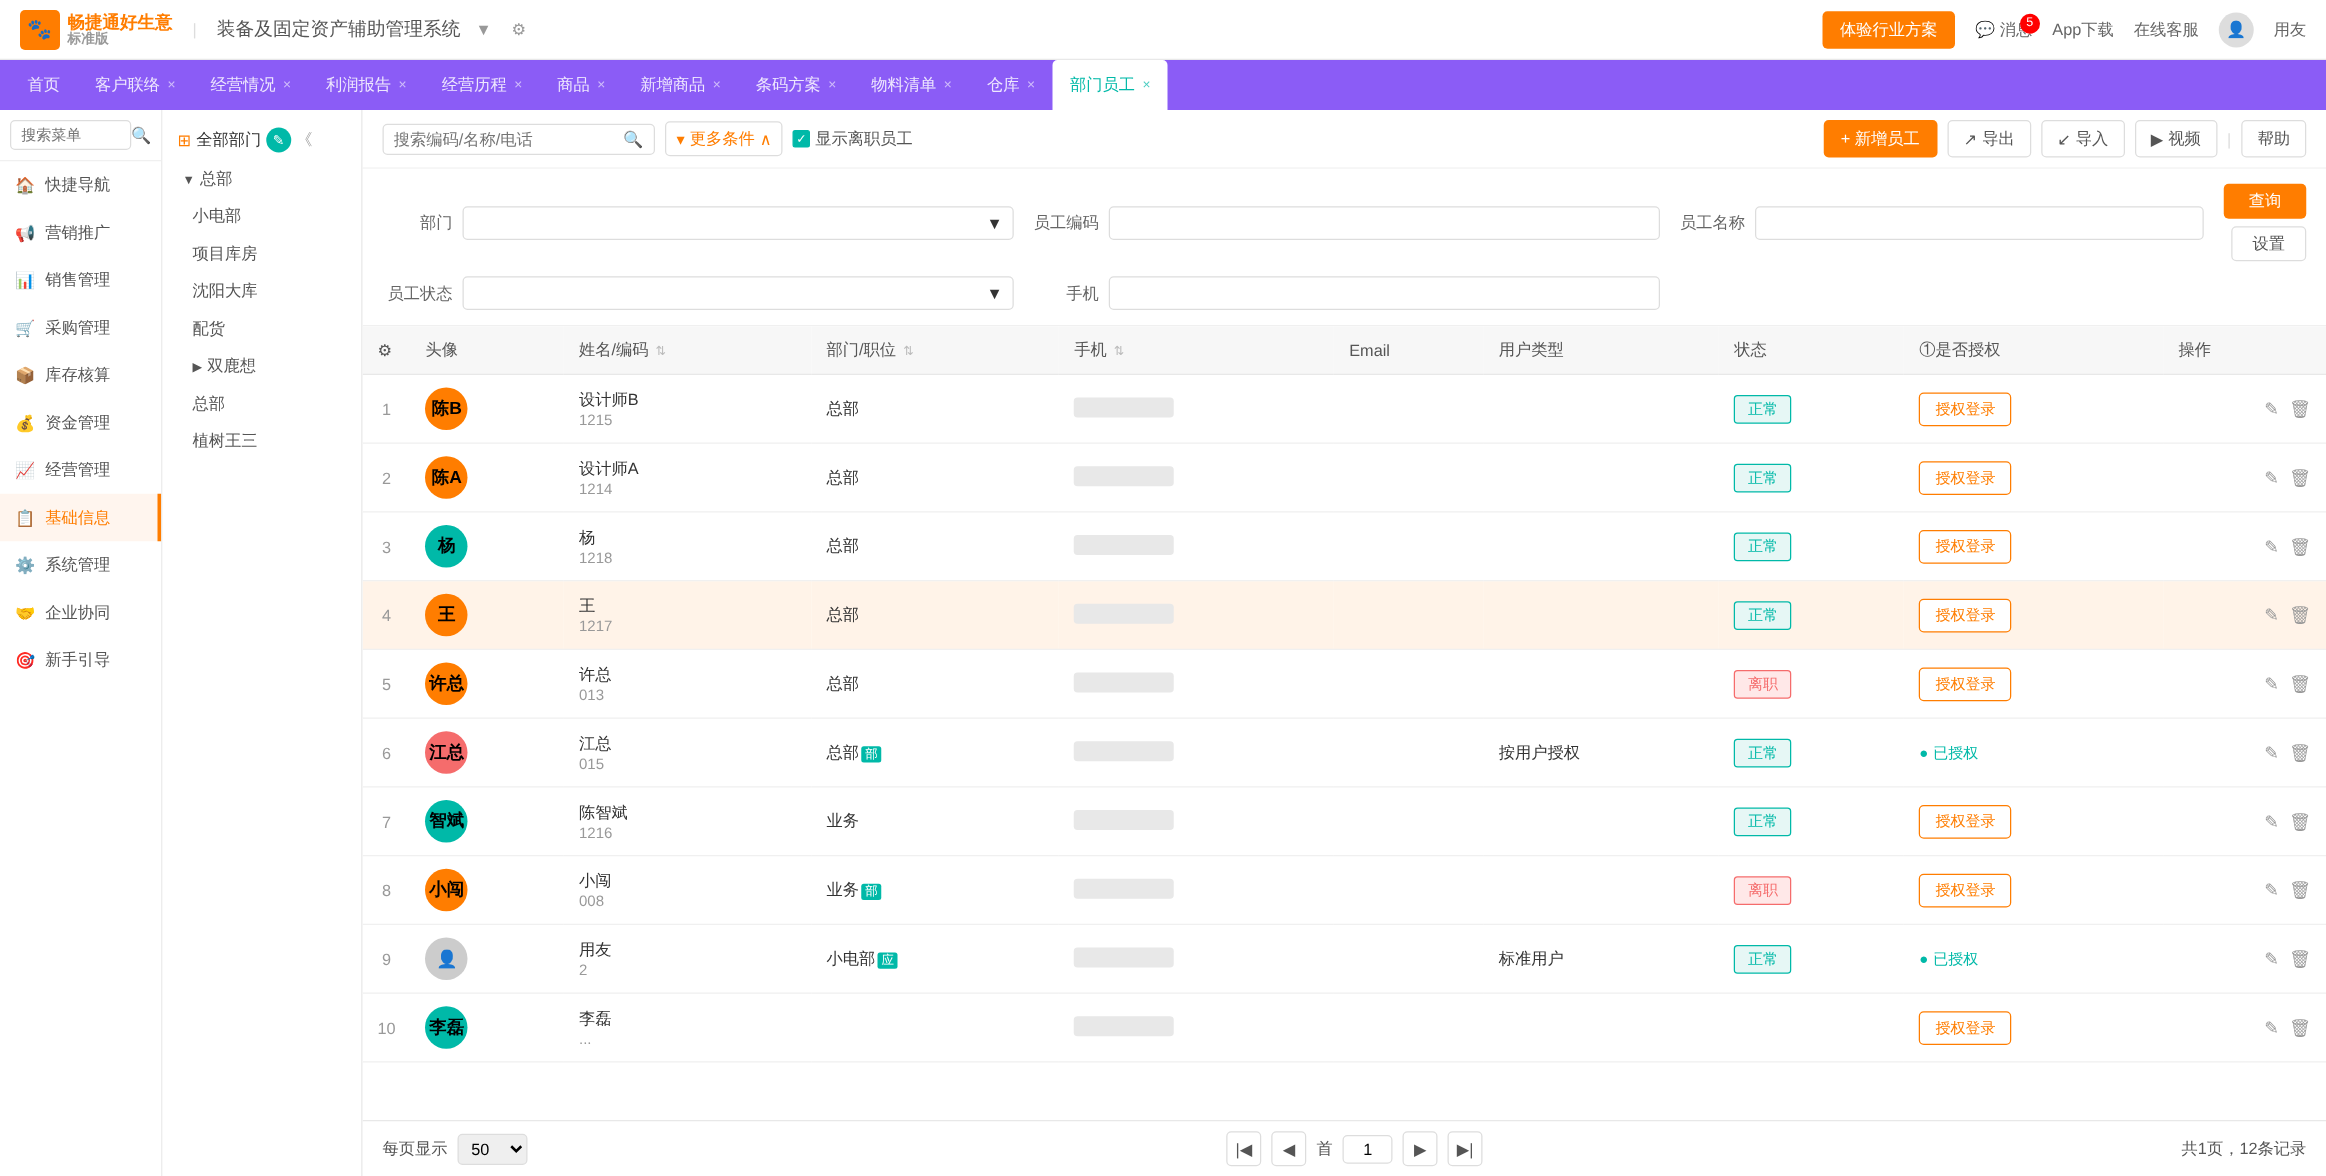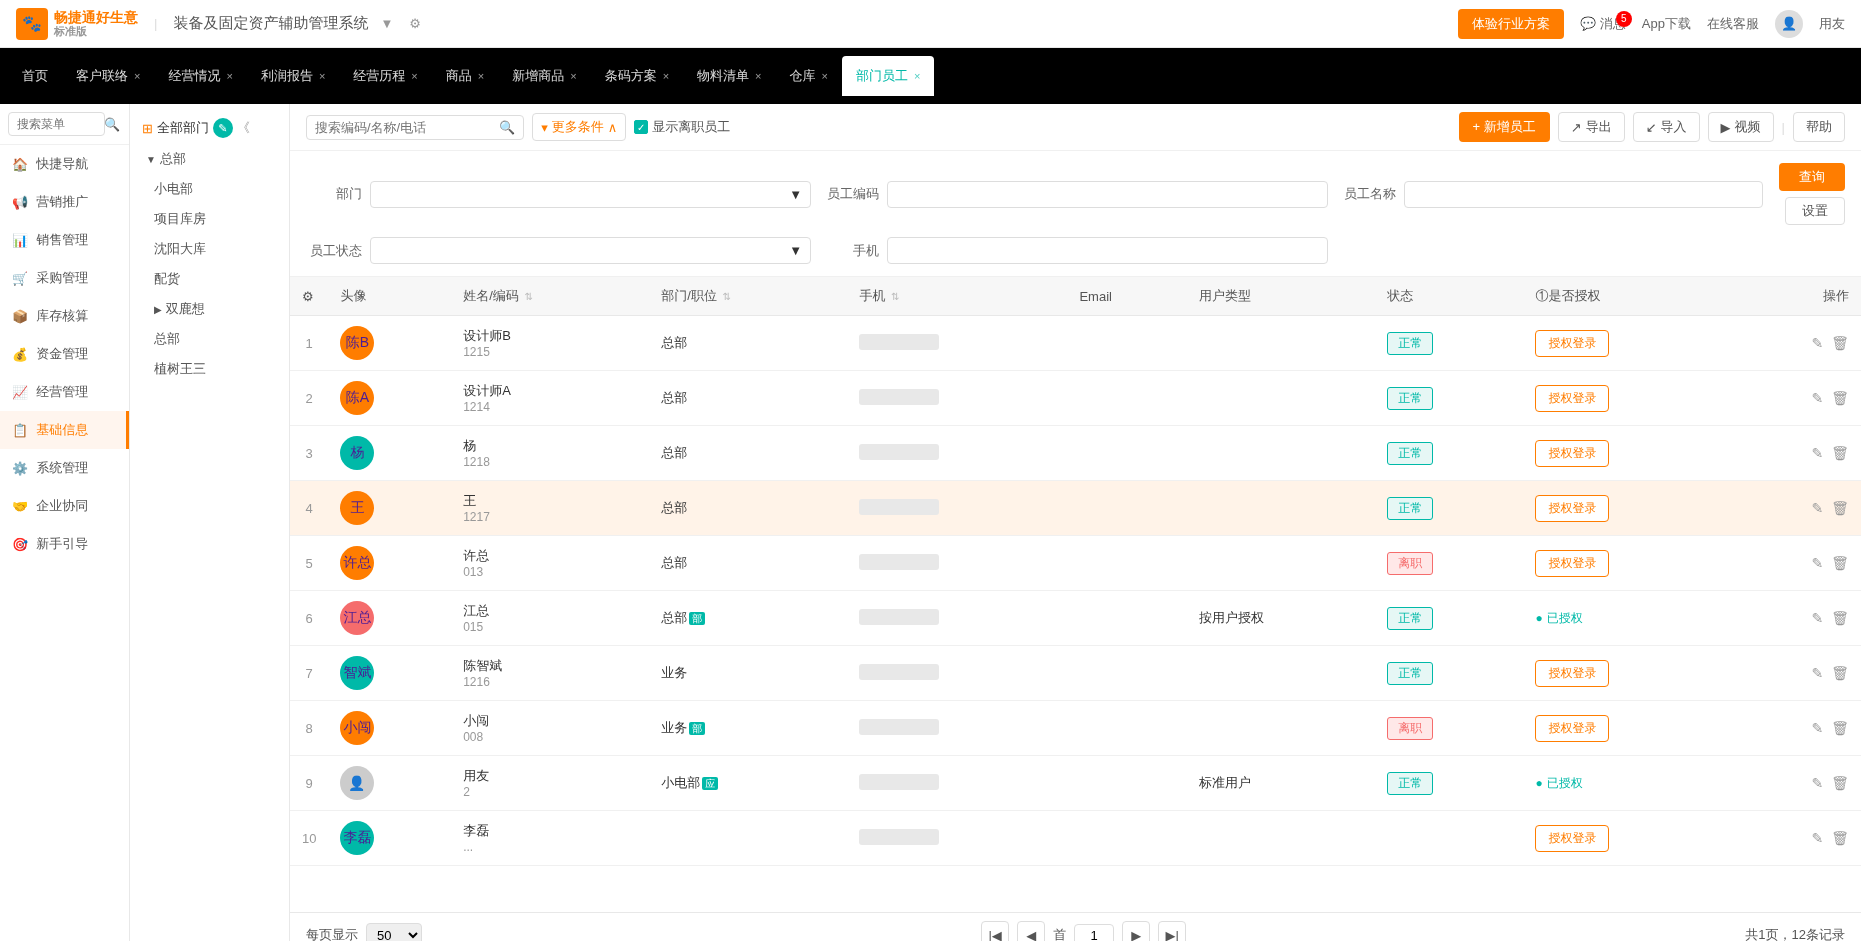--- a/index.html
+++ b/index.html
@@ -9,21 +9,21 @@
     .top-bar { display: flex; align-items: center; background: #fff; height: 48px; padding: 0 16px; border-bottom: 1px solid #e8e8e8; justify-content: space-between; }
     .top-bar-left { display: flex; align-items: center; gap: 8px; }
     .logo-area { display: flex; align-items: center; gap: 6px; color: #ff7d00; font-weight: bold; font-size: 14px; }
     .logo-icon { width: 32px; height: 32px; background: #ff7d00; border-radius: 4px; display: flex; align-items: center; justify-content: center; color: white; font-size: 16px; }
     .top-bar-right { display: flex; align-items: center; gap: 16px; color: #666; font-size: 13px; }
     .trial-btn { background: #ff7d00; color: white; border: none; padding: 6px 14px; border-radius: 4px; cursor: pointer; font-size: 13px; }
     .msg-badge { position: relative; display: inline-block; }
     .badge-dot { position: absolute; top: -4px; right: -6px; background: red; color: white; border-radius: 50%; width: 16px; height: 16px; font-size: 10px; display: flex; align-items: center; justify-content: center; }
 
     
-    .nav-tabs { background: #000000; display: flex; align-items: center; height: 56px; padding: 0 8px; overflow: hidden; }
+    .nav-tabs { background: #8b5cf6; display: flex; align-items: center; height: 40px; padding: 0 8px; overflow: hidden; }
     .nav-tab { padding: 0 14px; height: 40px; display: flex; align-items: center; color: rgba(255,255,255,0.85); cursor: pointer; white-space: nowrap; font-size: 13px; position: relative; }
     .nav-tab.active { background: #fff; color: #00b9a8; border-radius: 4px 4px 0 0; }
     .nav-tab .close-x { margin-left: 6px; font-size: 11px; opacity: 0.7; }
 
     
     .main-layout { display: flex; height: calc(100vh - 88px); }
 
     
     .sidebar { width: 130px; background: #fff; border-right: 1px solid #e8e8e8; display: flex; flex-direction: column; flex-shrink: 0; }
     .sidebar-search { padding: 8px; display: flex; align-items: center; border-bottom: 1px solid #f0f0f0; }
@@ -65,21 +65,21 @@
     .btn-reset { background: #fff; color: #555; border: 1px solid #ddd; padding: 4px 16px; border-radius: 4px; cursor: pointer; font-size: 13px; }
 
     
     .table-wrap { flex: 1; overflow-y: auto; background: #fff; }
     table { width: 100%; border-collapse: collapse; }
     thead tr { background: #f7f7f7; }
     th { padding: 10px 12px; text-align: left; color: #555; font-weight: 500; font-size: 13px; border-bottom: 1px solid #e8e8e8; white-space: nowrap; }
     td { padding: 10px 12px; border-bottom: 1px solid #f0f0f0; font-size: 13px; color: #333; vertical-align: middle; }
     tr.highlighted { background: #fff3e8; }
 
-    .avatar { width: 34px; height: 34px; border-radius: 50%; display: flex; align-items: center; justify-content: center; color: #4c1d95; font-size: 14px; font-weight: normal; flex-shrink: 0; }
+    .avatar { width: 34px; height: 34px; border-radius: 50%; display: flex; align-items: center; justify-content: center; color: #000000; font-size: 14px; font-weight: bold; flex-shrink: 0; }
     .avatar-gray { background: #ccc; }
 
     .name-code { display: flex; flex-direction: column; }
     .name-text { font-size: 13px; color: #333; }
     .code-text { font-size: 12px; color: #999; }
 
     .status-badge { padding: 2px 10px; border-radius: 3px; font-size: 12px; display: inline-block; }
     .status-normal { background: #e6f7f5; color: #00b9a8; border: 1px solid #00b9a8; }
     .status-resigned { background: #ffe8e8; color: #f56c6c; border: 1px solid #f56c6c; }
 
@@ -297,21 +297,21 @@
           <tr>
             <th style="width:36px;"><span>⚙</span></th>
             <th>头像</th>
             <th>姓名/编码 <span class="col-sort">⇅</span></th>
             <th>部门/职位 <span class="col-sort">⇅</span></th>
             <th>手机 <span class="col-sort">⇅</span></th>
             <th>Email</th>
             <th>用户类型</th>
             <th>状态</th>
             <th>①是否授权</th>
-            <th style="text-align:right;">操作</th>
+            <th style="">操作</th>
           </tr>
         </thead>
         <tbody id="employee-tbody">
 
         <tr>
       <td style="color:#999;text-align:center;">1</td>
       <td>
         <div class="avatar " style="background:#ff7d00;">
           陈B
         </div>

